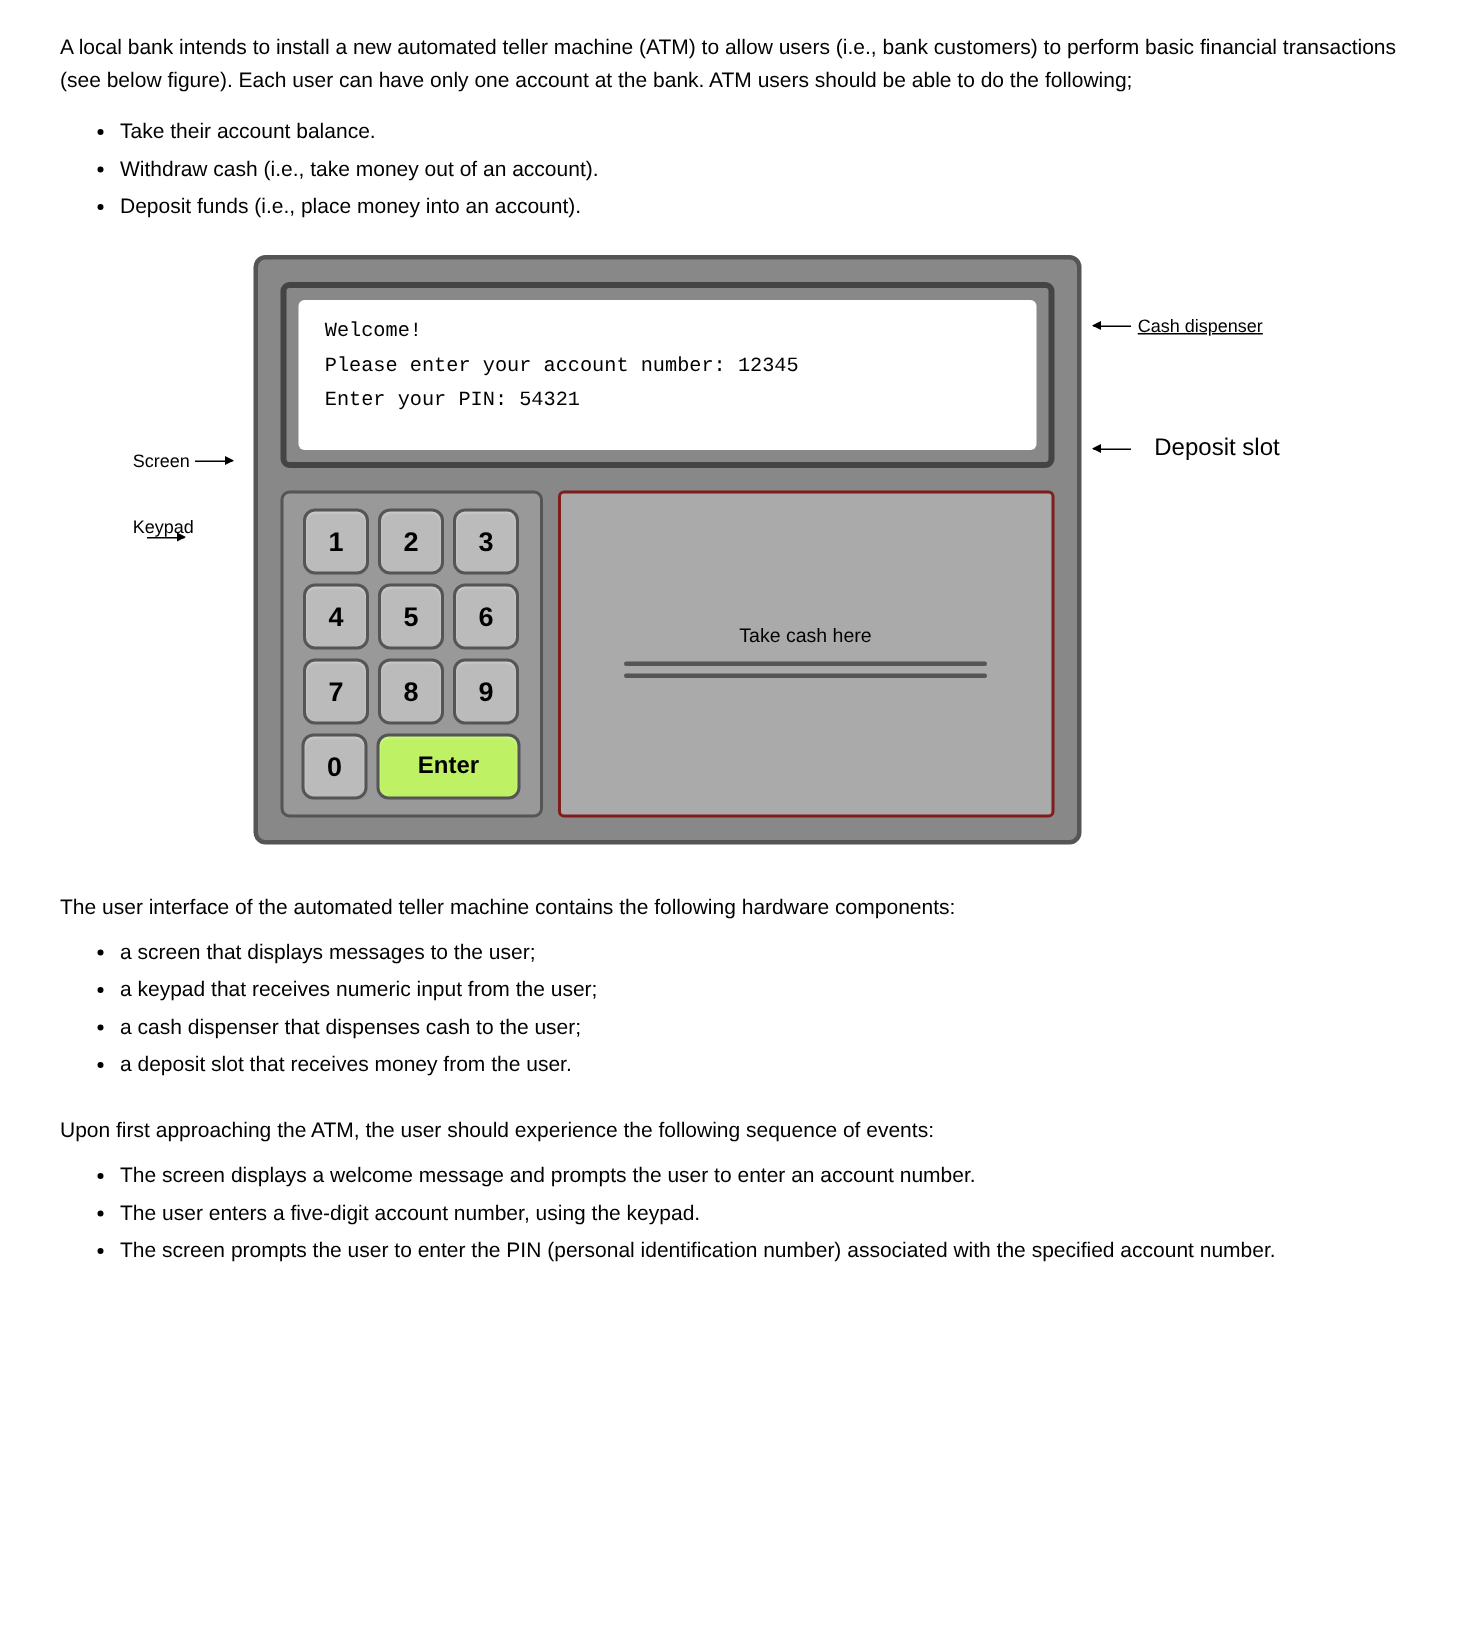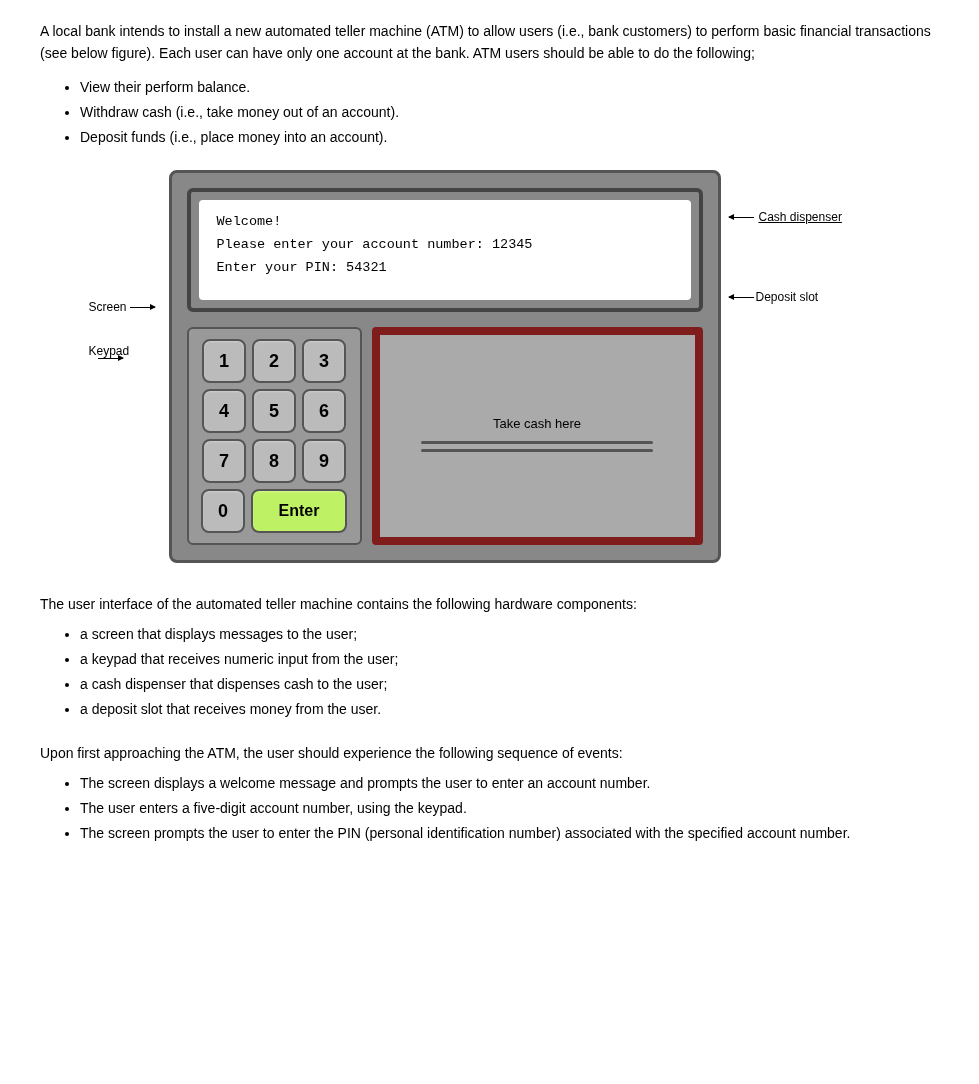--- a/index.html
+++ b/index.html
@@ -102,21 +102,21 @@
     }
     
     .atm-slots {
       flex: 1;
       display: flex;
       flex-direction: column;
       gap: 10px;
     }
     .atm-slot-box {
       background: #aaa;
-      border: 8px solid #7f1d1d;
+      border: 2px solid #7f1d1d;
       border-radius: 4px;
       padding: 10px 12px;
       flex: 1;
       display: flex;
       flex-direction: column;
       align-items: center;
       justify-content: center;
     }
     .slot-label {
       font-size: 13px;
@@ -231,21 +231,21 @@
       display: flex;
       align-items: center;
       margin-top: 60px;
     }
   </style>
 </head>
 <body>
 
 <p class="intro-text">A local bank intends to install a new automated teller machine (ATM) to allow users (i.e., bank customers) to perform basic financial transactions (see below figure). Each user can have only one account at the bank. ATM users should be able to do the following;</p>
 <ul class="bullet-list">
-  <li>View their perform balance.</li>
+  <li>Take their account balance.</li>
   <li>Withdraw cash (i.e., take money out of an account).</li>
   <li>Deposit funds (i.e., place money into an account).</li>
 </ul>
 
 <div class="diagram-outer">
 
   <div class="diagram-left">
     <div class="diag-label">
       <span>Screen</span>
       <span class="arrow-right"></span>
@@ -307,21 +307,21 @@
   <div class="diagram-right">
 
 
     <div class="cash-label-row">
       <span class="right-label-arrow"></span>
       <span style="margin-left:5px;font-size:12px;text-decoration:underline;">Cash dispenser</span>
     </div>
 
     <div class="deposit-label-row">
       <span class="right-label-arrow"></span>
-      <span style="margin-left:2px;font-size:12px;">Deposit slot</span>
+      <span style="margin-left:16px;font-size:16px;">Deposit slot</span>
     </div>
   </div>
 </div>
 
 <p class="section-header">The user interface of the automated teller machine contains the following hardware components:</p>
 <ul class="bullet-list">
   <li>a screen that displays messages to the user;</li>
   <li>a keypad that receives numeric input from the user;</li>
   <li>a cash dispenser that dispenses cash to the user;</li>
   <li>a deposit slot that receives money from the user.</li>

